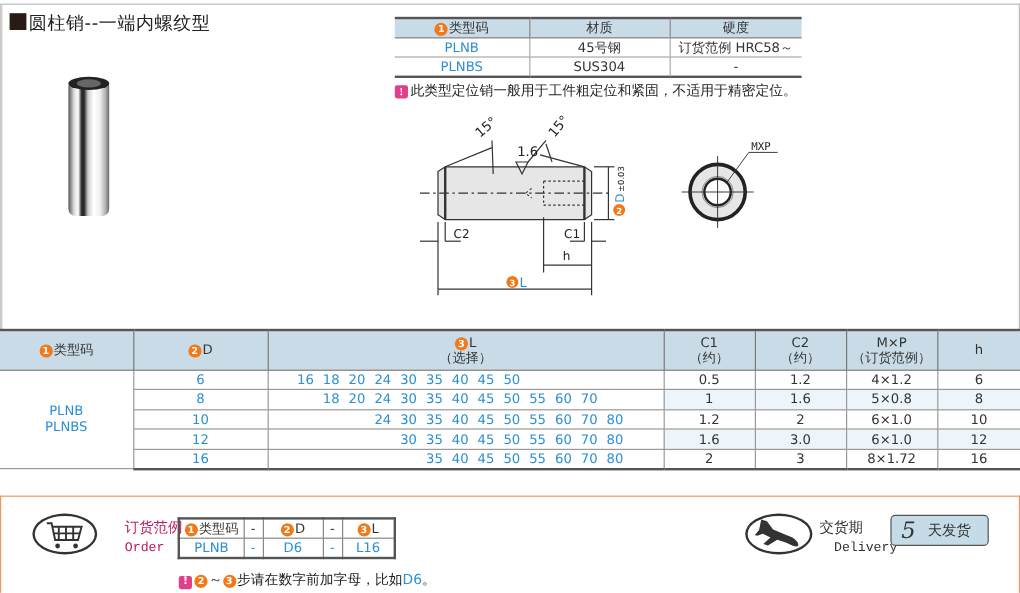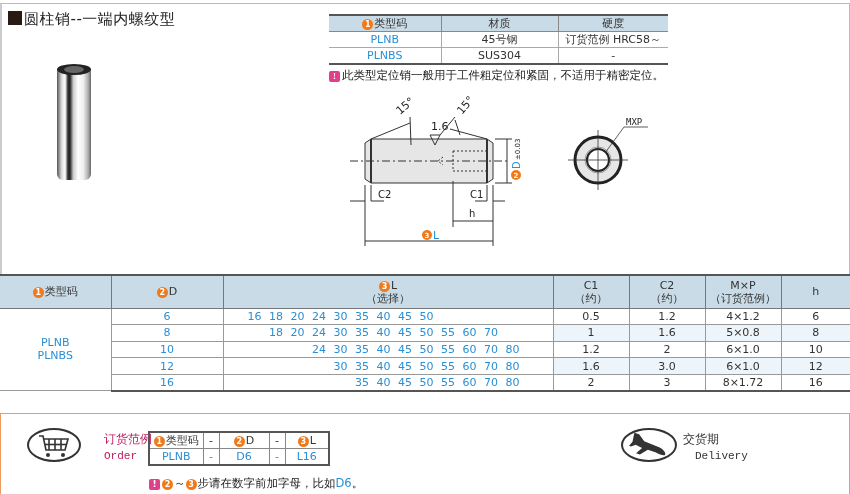--- a/index.html
+++ b/index.html
@@ -227,13 +227,14 @@
   </tbody>
     </table>
   <div class="onote"><span class="warn">!</span><span class="badge">2</span><span>～</span><span class="badge">3</span><span>步请在数字前加字母，比如</span><span class="blue">D6</span><span>。</span></div>
 
   <div class="plane">
     <svg width="52" height="30" viewBox="0 0 52 30">
         <path d="M8 8 L13 8 L20 13 L34 14 C40 14 44 17 44 19 C44 21 40 21 34 20 L26 20 L20 27 L16 27 L20 20 L13 19 L9 22 L7 22 L9 17 Z" fill="#333" transform="rotate(18 26 16)"></path>
       </svg>
   </div>
   <div class="dlabel"><span>交货期</span><br><span class="en">Delivery</span></div>
+  <div class="dbox"><span class="num">5</span><span>天发货</span></div>
 </div>
 
 </body></html>

